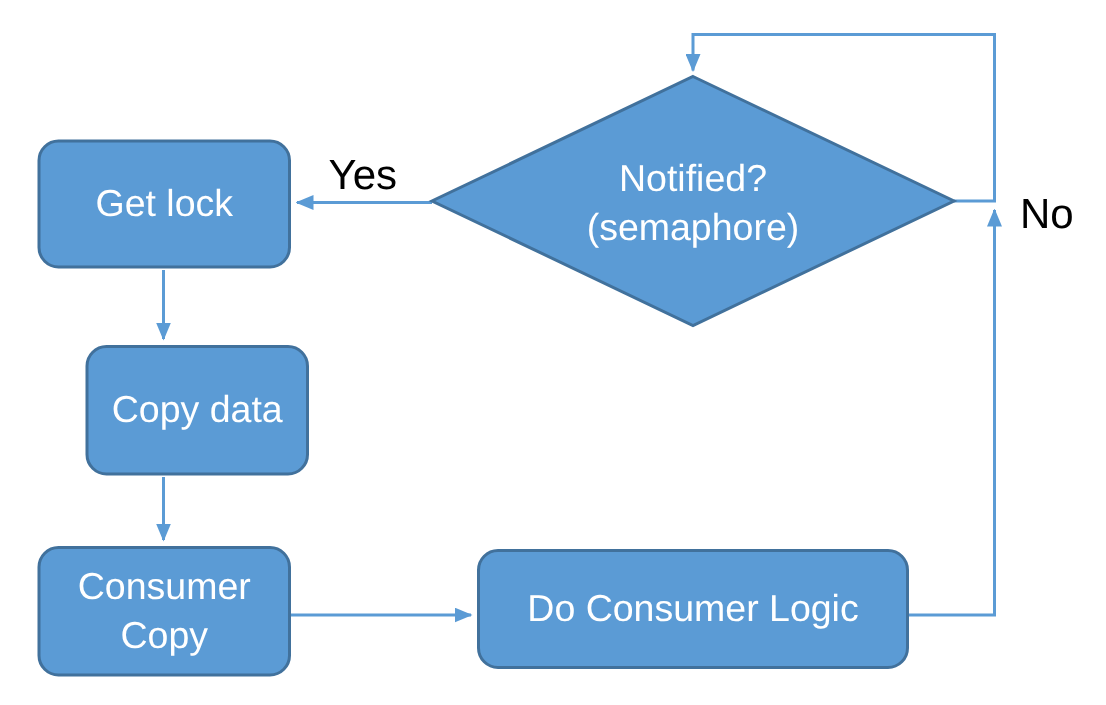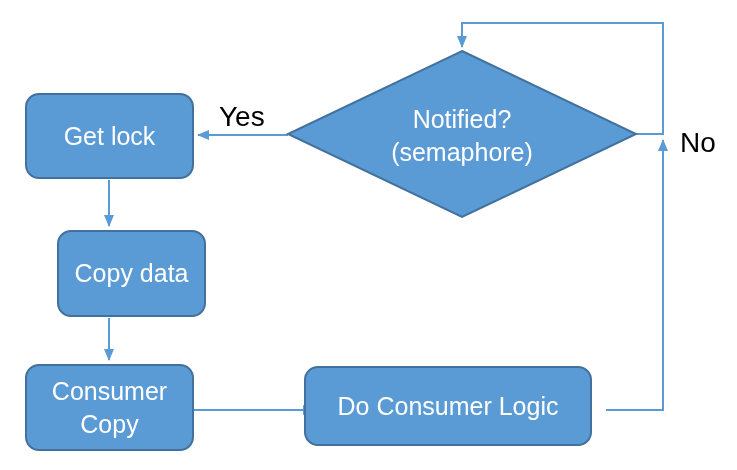--- a/index.html
+++ b/index.html
@@ -85,21 +85,21 @@
 
   <div class="node" style="left:25px; top:230px; width:149px; height:87px;margin-left:32px;">
     <span>Copy data</span>
   </div>
 
   <div class="node" style="left:25px; top:364px; width:169px; height:87px;">
     <span>Consumer</span>
     <span>Copy</span>
   </div>
 
-  <div class="node" style="left:304px; top:366px; width:288px; height:80px;">
+  <div class="node" style="left:318px; top:366px; width:288px; height:80px;">
     <span>Do Consumer Logic</span>
   </div>
 
   <div class="edge-label" style="left:219px; top:102px;">Yes</div>
 
   <div class="edge-label" style="left:680px; top:128px;">No</div>
 
 </div>
 
 </body></html>

